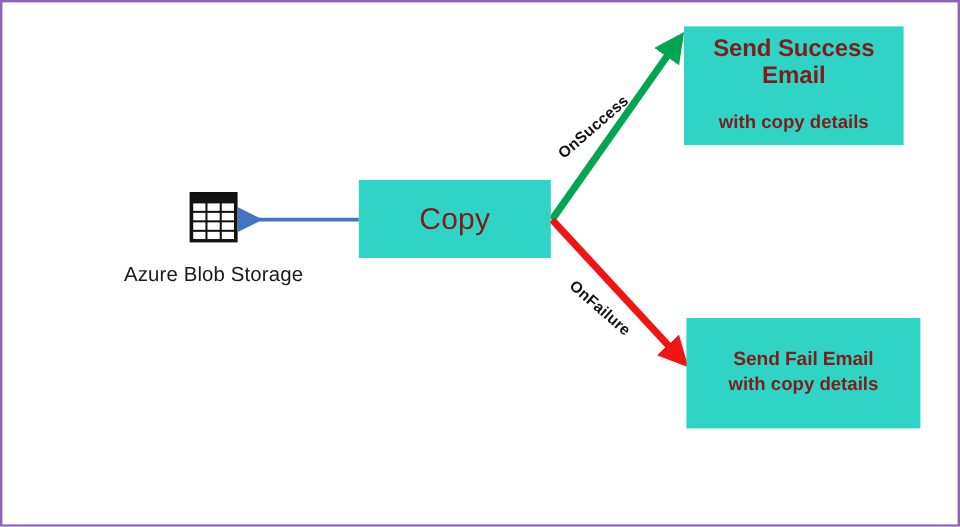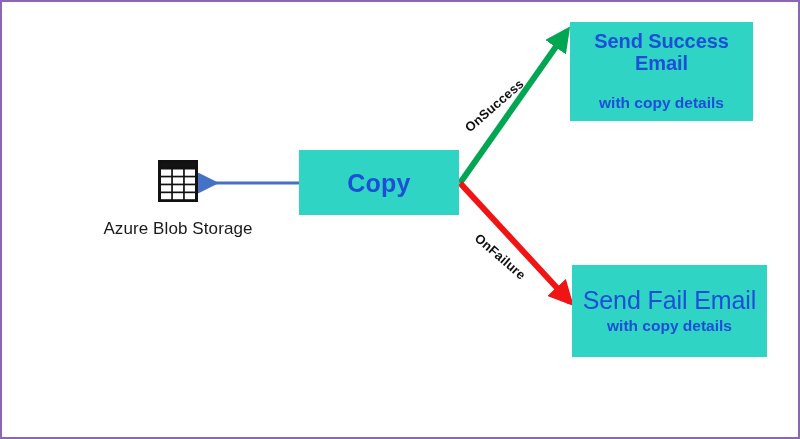--- a/index.html
+++ b/index.html
@@ -39,33 +39,33 @@
   }
 
   
   .node-box {
     position: absolute;
     display: flex;
     flex-direction: column;
     align-items: center;
     justify-content: center;
     text-align: center;
-    color: #1d4ed8;
+    color: #7f1d1d;
     line-height: 1.12;
   }
 
   #node-copy {
     left: 297px;
     top: 148px;
     width: 160px;
     height: 65px;
   }
   #node-copy .node-title {
     font-size: 25px;
-    font-weight: 700;
+    font-weight: 400;
     letter-spacing: 0.2px;
   }
 
   #node-send-success {
     left: 568px;
     top: 20px;
     width: 183px;
     height: 99px;
     padding: 6px 4px 8px;
   }
@@ -81,22 +81,22 @@
   }
 
   #node-send-fail {
     left: 570px;
     top: 263px;
     width: 195px;
     height: 92px;
     padding: 6px 4px 8px;
   }
   #node-send-fail .node-title {
-    font-size: 25px;
-    font-weight: 400;
+    font-size: 16px;
+    font-weight: 700;
     letter-spacing: -0.1px;
   }
   #node-send-fail .node-subtitle {
     font-size: 15.5px;
     font-weight: 600;
     margin-top: 3px;
   }
 
   
   #dataset-blob {

